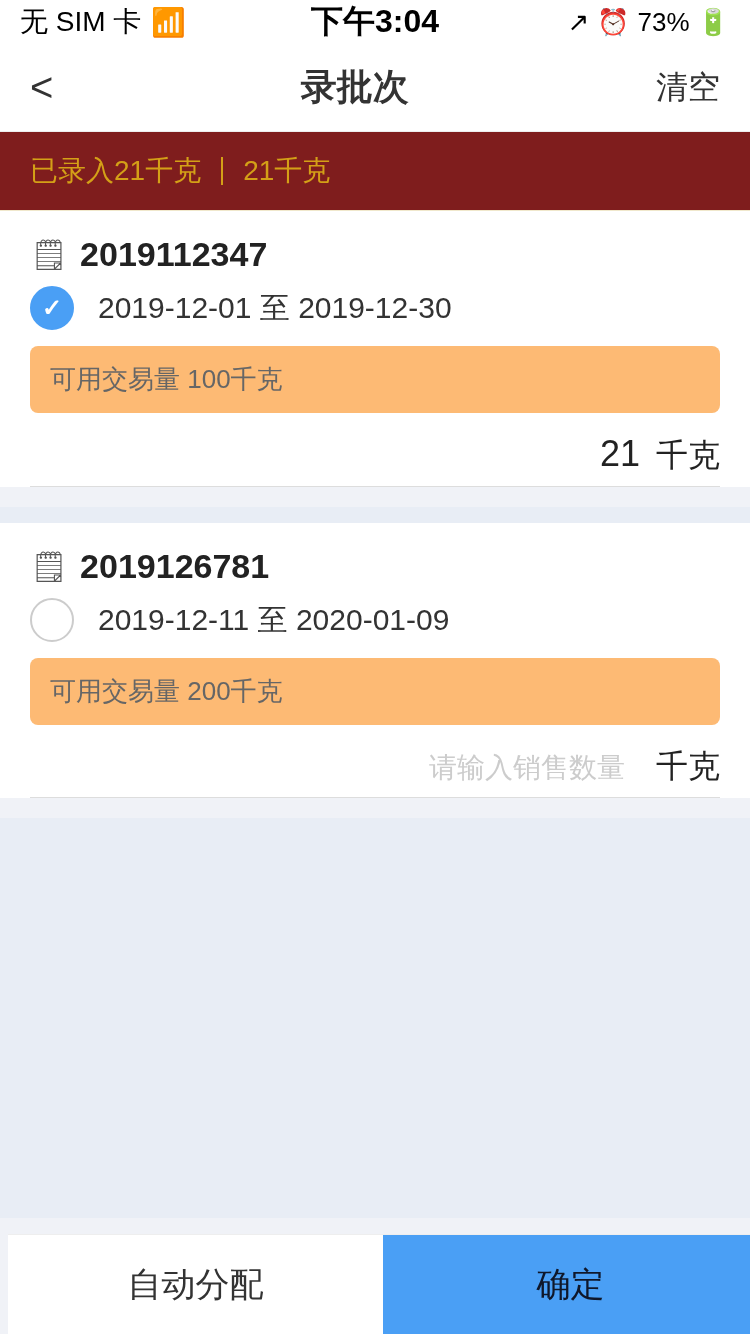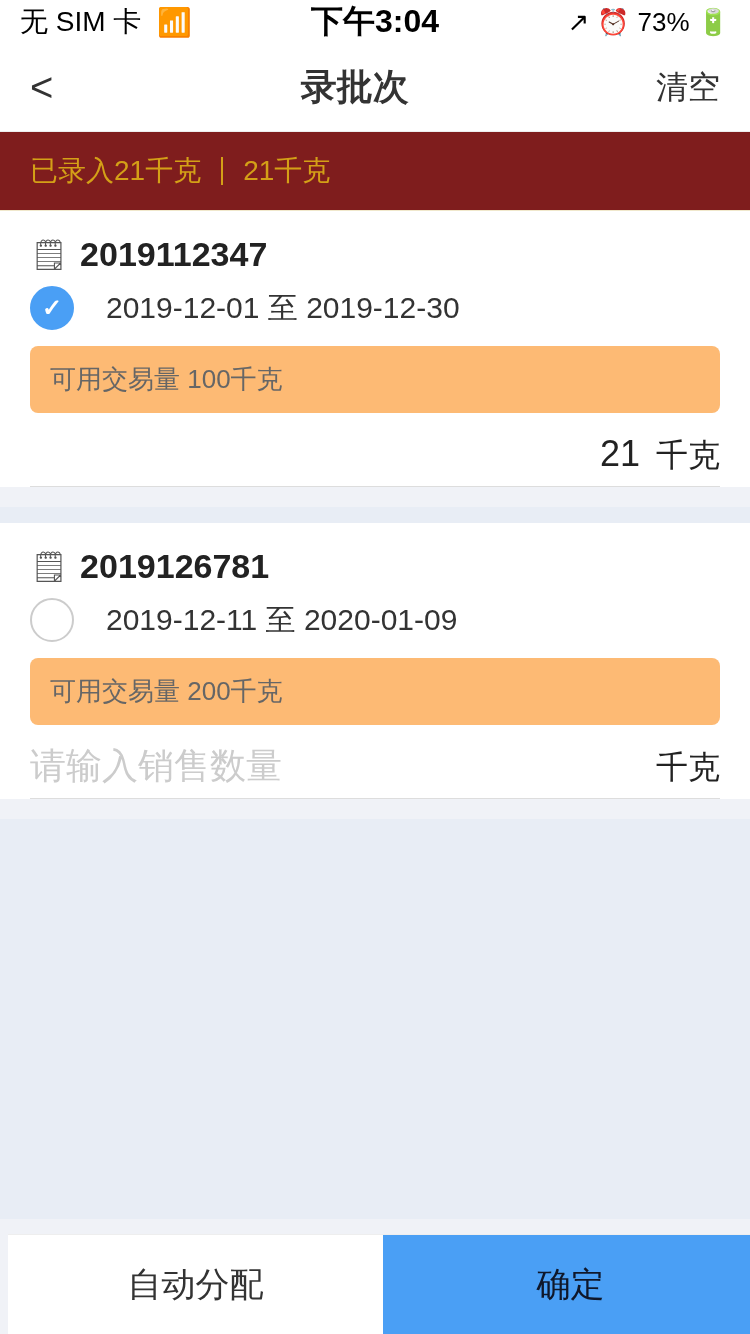--- a/index.html
+++ b/index.html
@@ -18,21 +18,21 @@
       height: 44px;
       display: flex;
       align-items: center;
       justify-content: space-between;
       padding: 0 20px;
       font-size: 28px;
     }
     .status-left {
       display: flex;
       align-items: center;
-      gap: 16px;
+      gap: 10px;
       font-size: 28px;
       font-weight: 500;
     }
     .status-center {
       font-size: 32px;
       font-weight: 600;
       position: absolute;
       left: 50%;
       transform: translateX(-50%);
     }
@@ -109,21 +109,21 @@
       color: #555;
     }
     .batch-number {
       font-size: 34px;
       font-weight: 600;
       color: #222;
     }
     .batch-date-row {
       display: flex;
       align-items: center;
-      gap: 32px;
+      gap: 24px;
       margin-bottom: 16px;
     }
     .checkbox-circle {
       width: 44px;
       height: 44px;
       border-radius: 50%;
       border: 2px solid #ccc;
       display: flex;
       align-items: center;
       justify-content: center;
@@ -166,22 +166,23 @@
       color: #222;
       font-weight: 500;
     }
     .amount-unit {
       font-size: 32px;
       color: #222;
     }
     .amount-input {
       border: none;
       outline: none;
-      font-size: 36px;
+      font-size: 28px;
       color: #4c1d95;
+      text-align: right;
       flex: 1;
       background: transparent;
     }
     .amount-input::placeholder {
       color: #ccc;
     }
     .amount-underline {
       height: 1px;
       background: #ddd;
       margin: 8px 30px 20px 30px;

